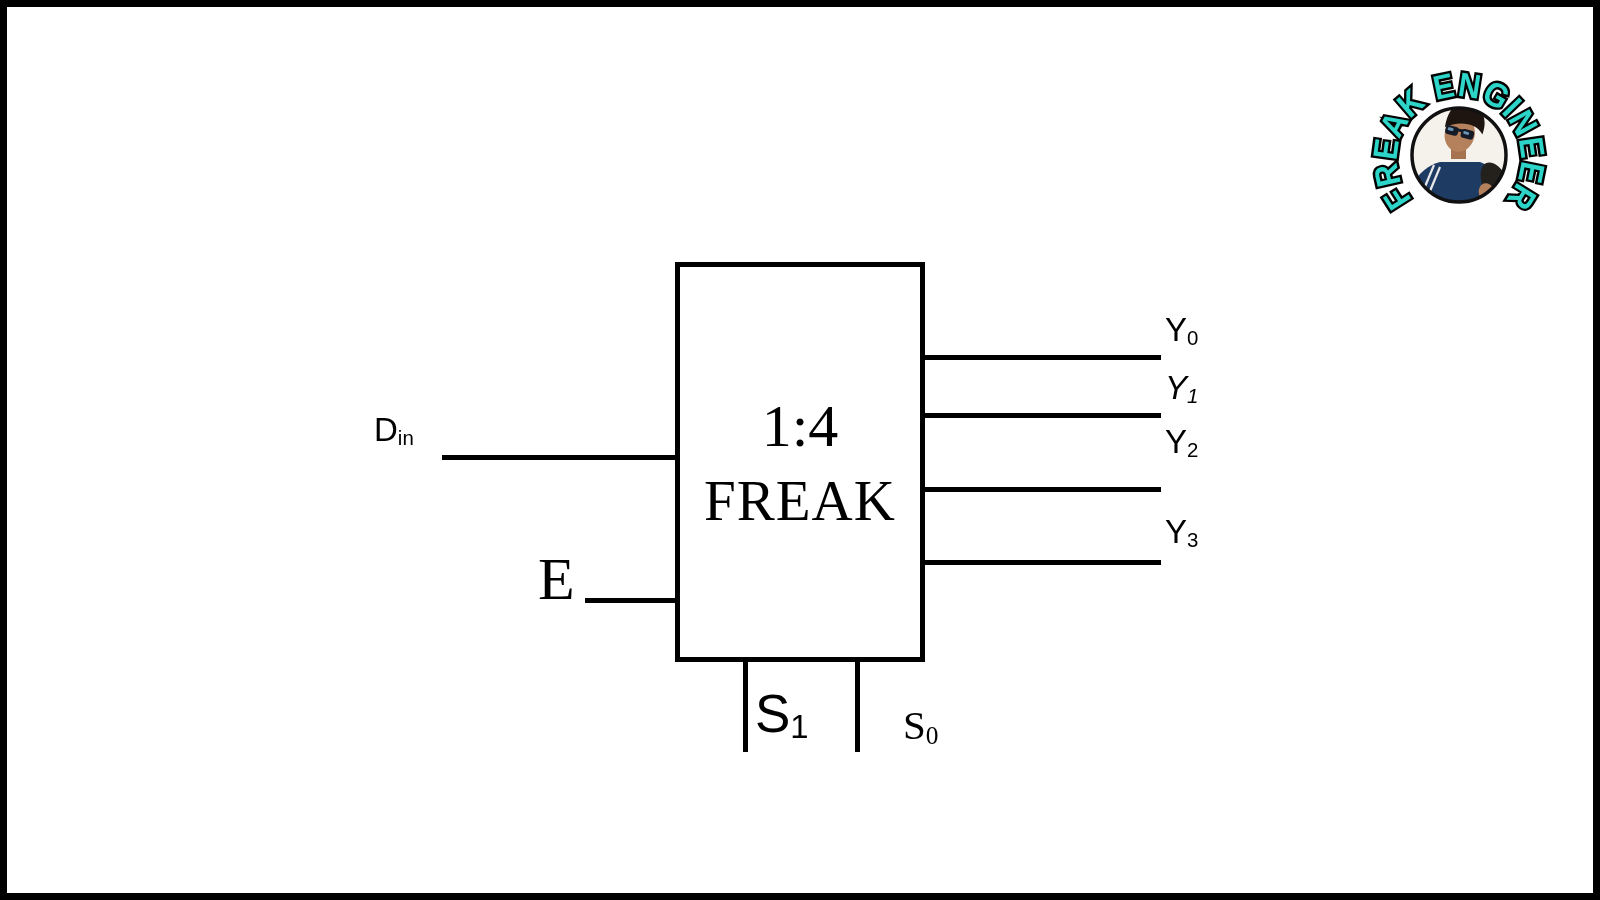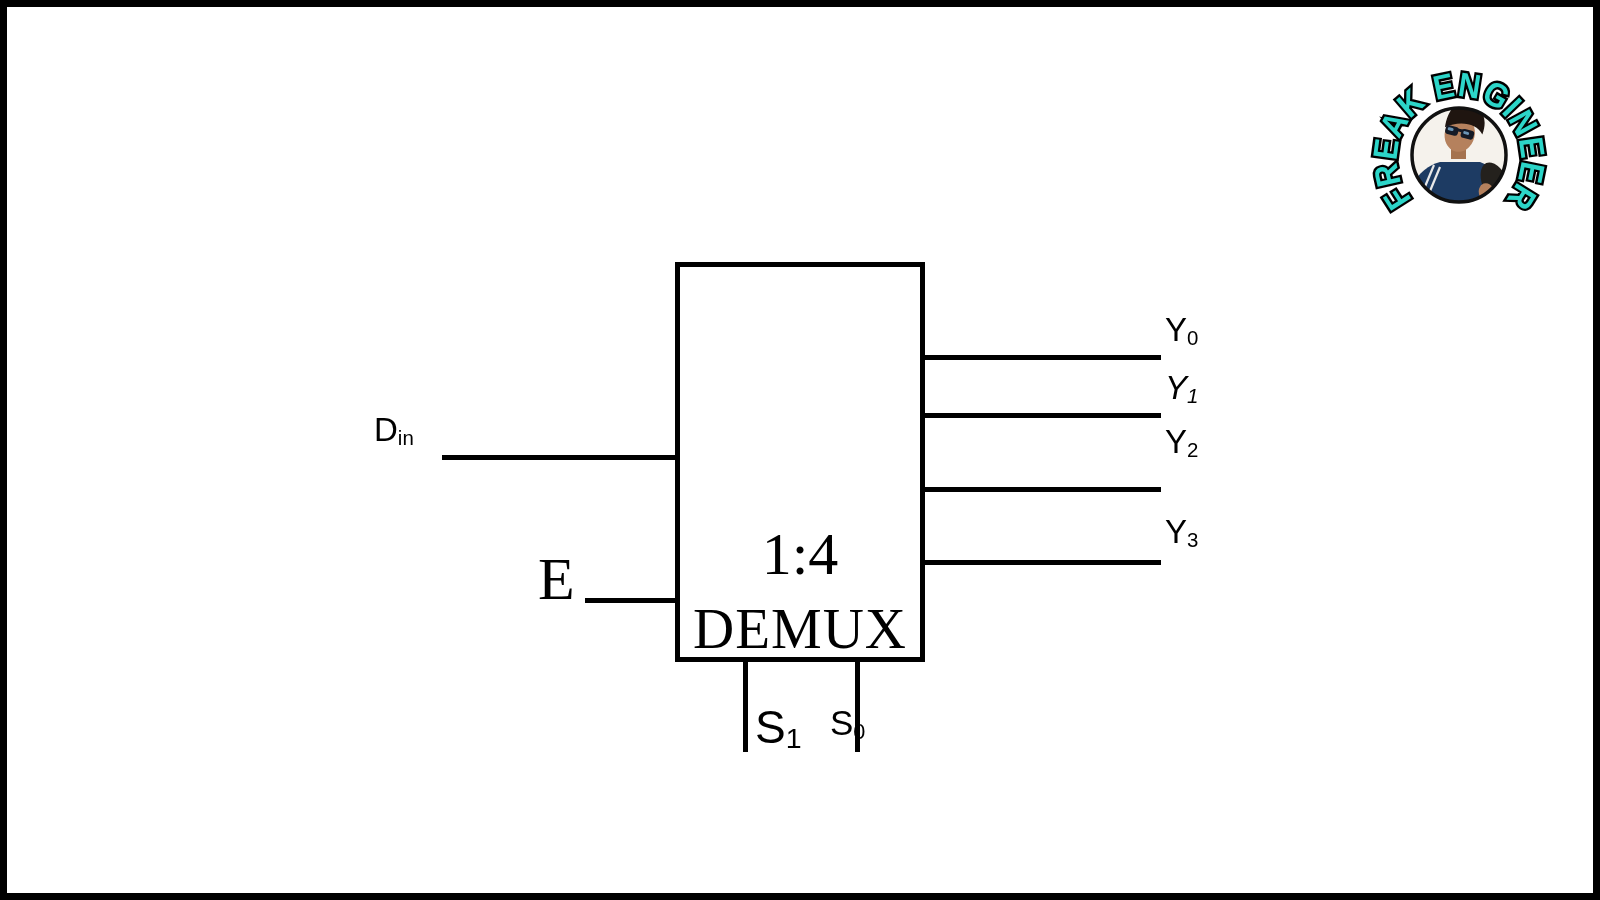--- a/index.html
+++ b/index.html
@@ -18,21 +18,21 @@
   
   .demux-box {
     position: absolute;
     left: 668px; top: 255px;
     width: 250px; height: 400px;
     border: 5px solid #000000;
     background: #ffffff;
     display: flex;
     flex-direction: column;
     align-items: center;
-    justify-content: flex-end;
+    justify-content: center;
     gap: 16px;
   }
   .demux-ratio {
     font-family: "Liberation Serif", serif;
     font-size: 60px;
     line-height: 1;
   }
   .demux-name {
     font-family: "Liberation Serif", serif;
     font-size: 57px;
@@ -77,21 +77,21 @@
     letter-spacing: 1px;
   }
 </style>
 </head>
 <body>
 
 <div class="canvas">
 
   <div class="demux-box">
     <div class="demux-ratio">1:4</div>
-    <div class="demux-name">DEMUX</div>
+    <div class="demux-name">FREAK</div>
   </div>
 
   <div class="wire h" style="left:435px; top:448px; width:233px;"></div>
   <div class="wire h" style="left:578px; top:591px; width:90px;"></div>
 
   <div class="wire h" style="left:918px; top:348px; width:236px;"></div>
   <div class="wire h" style="left:918px; top:406px; width:236px;"></div>
   <div class="wire h" style="left:918px; top:480px; width:236px;"></div>
   <div class="wire h" style="left:918px; top:553px; width:236px;"></div>
 
@@ -109,24 +109,24 @@
   <div class="io-label" style="left:1158px; top:364px;font-style:italic;">
     <span>Y</span><sub>1</sub>
   </div>
   <div class="io-label" style="left:1158px; top:418px;">
     <span>Y</span><sub>2</sub>
   </div>
   <div class="io-label" style="left:1158px; top:508px;">
     <span>Y</span><sub>3</sub>
   </div>
 
-  <div class="io-label" style="left:748px; top:697px; font-size:46px;">
+  <div class="io-label" style="left:748px; top:680px; font-size:53px;">
     <span>S</span><sub>1</sub>
   </div>
-  <div class="io-label" style="left:823px; top:698px; font-size:35px;">
+  <div class="io-label" style="left:896px; top:698px; font-size:41px;font-family:Liberation Serif, serif;">
     <span>S</span><sub>0</sub>
   </div>
 
   <svg class="logo" viewBox="0 0 224 216">
     <defs>
       <clipPath id="avClip">
           <circle cx="115" cy="108" r="47"></circle>
         </clipPath>
       <path id="arcPath" d="M 68.5 152.5 A 62 62 0 1 1 161.5 152.5" fill="none"></path>
     </defs>

